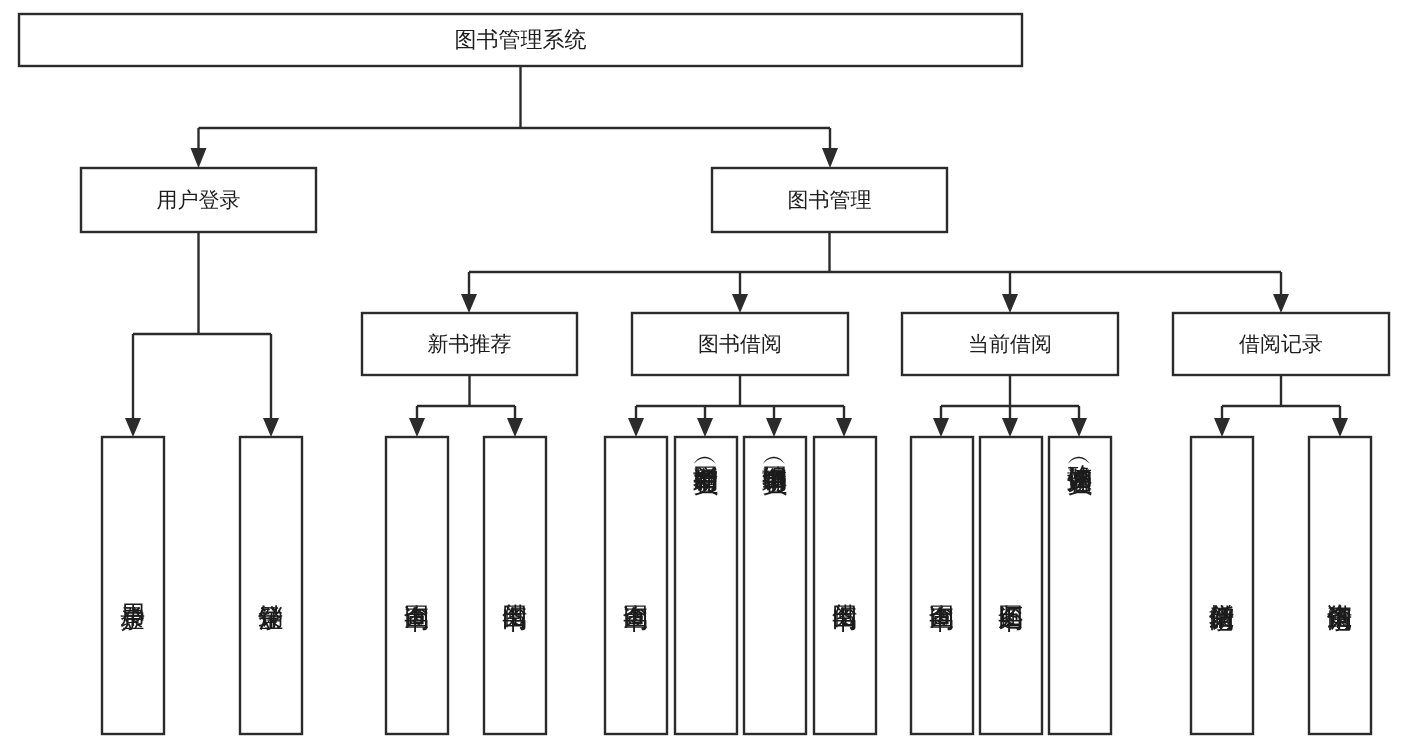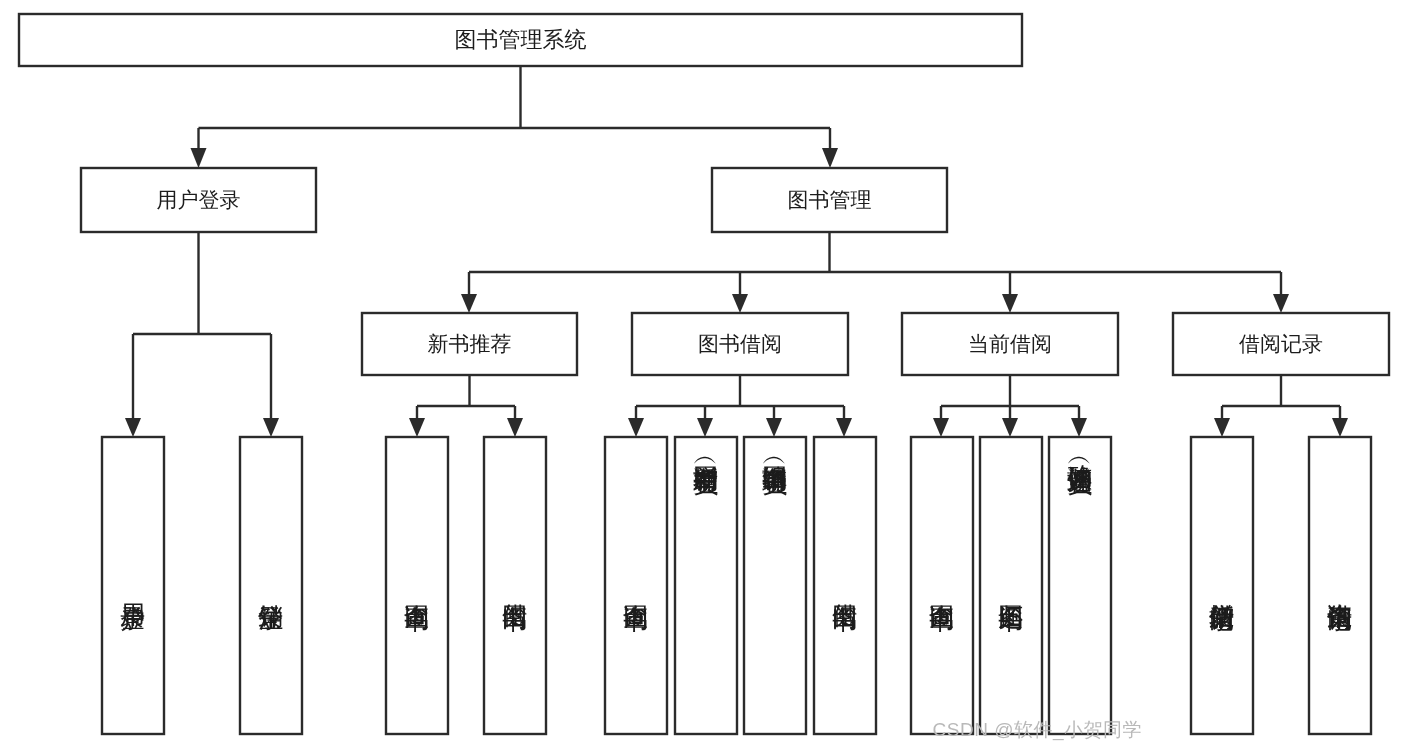--- a/index.html
+++ b/index.html
@@ -225,15 +225,14 @@
   <div class="vlabel" style="left:744px; top:437px; width:62px; height:297px; justify-content:flex-start; padding-top:8px; box-sizing:border-box;">编辑图书（管理员）</div>
   <div class="vlabel" style="left:814px; top:437px; width:62px; height:297px;">借阅图书</div>
 
   <div class="vlabel" style="left:911px; top:437px; width:62px; height:297px;">查询图书</div>
   <div class="vlabel" style="left:980px; top:437px; width:62px; height:297px;">归还图书</div>
   <div class="vlabel" style="left:1049px; top:437px; width:62px; height:297px; justify-content:flex-start; padding-top:8px; box-sizing:border-box;">确认归还（管理员）</div>
 
   <div class="vlabel" style="left:1191px; top:437px; width:62px; height:297px;">新增借阅记录</div>
   <div class="vlabel" style="left:1309px; top:437px; width:62px; height:297px;">查询借阅记录</div>
 
-  <div class="watermark">CSDN @软件_小贺同学</div>
 
 </div>
 
 </body></html>

